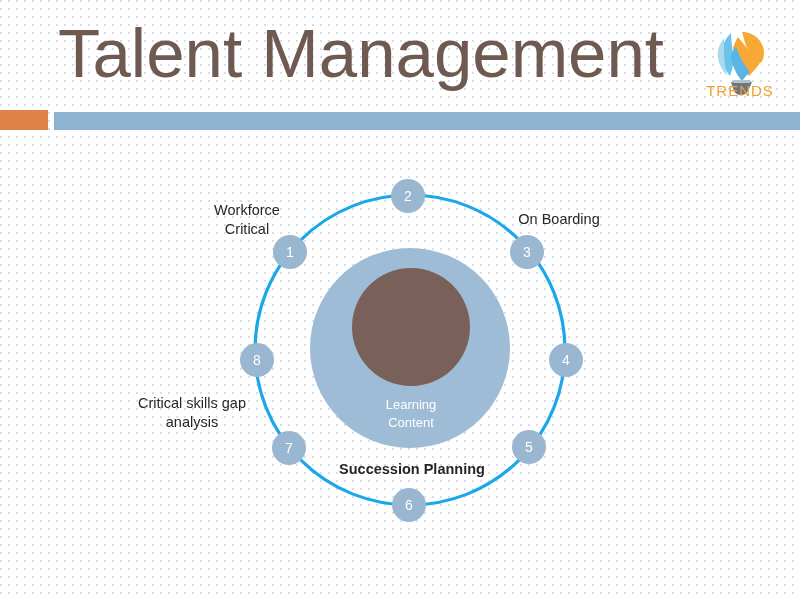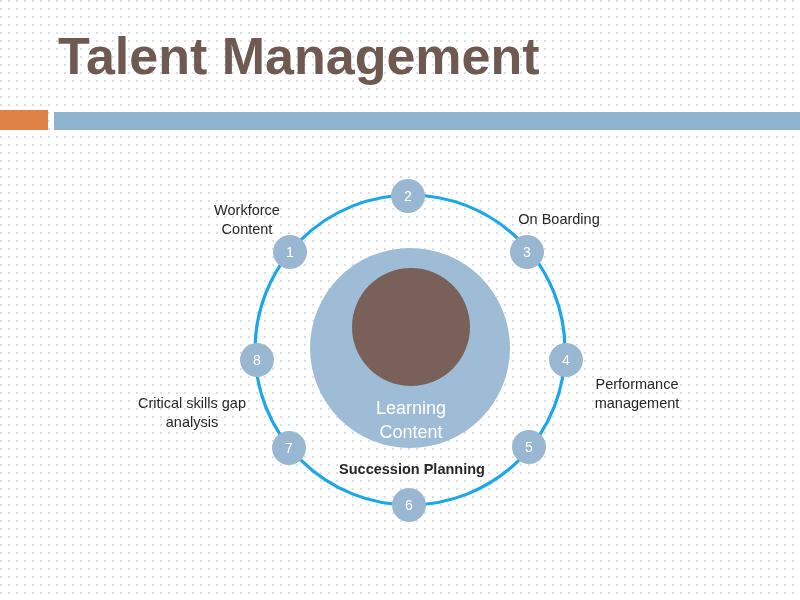--- a/index.html
+++ b/index.html
@@ -24,24 +24,24 @@
     background-image:
       radial-gradient(circle at 1px 1px, rgba(120,150,185,0.30) 1px, transparent 1.2px);
     background-size: 8px 8px;
     background-position: 0 0;
   }
 
   
   #title {
     position: absolute;
     left: 58px;
-    top: 28px;
-    font-size: 52px;
+    top: 16px;
+    font-size: 69px;
     line-height: 1.1;
-    font-weight: 700;
+    font-weight: 400;
     color: #6e5a51;
     letter-spacing: 0px;
     white-space: nowrap;
   }
 
   #logo {
     position: absolute;
     right: 18px;
     top: 24px;
     width: 84px;
@@ -110,34 +110,51 @@
     white-space: pre-line;
   }
   #core-text {
     font-size: 13px;
     line-height: 1.32;
     left: 330px;
     top: 294px;
     width: 162px;
   }
   #learning-text {
-    font-size: 18px;
+    font-size: 13px;
     line-height: 1.35;
     left: 330px;
     top: 396px;
     width: 162px;
   }
 </style>
 </head>
 <body>
 
 <div id="slide">
 
   <div id="title">Talent Management</div>
 
+  <div id="logo">
+    <svg width="84" height="78" viewBox="0 0 84 78">
+
+      <path d="M42 4 C56 4 67 15 67 29 C67 38 62 43 58 48 C55 52 54 55 54 58 L30 58 C30 55 29 52 26 48 C22 43 17 38 17 29 C17 15 28 4 42 4 Z" fill="#ffffff"></path>
+
+      <path d="M44 8 C57 8 66 18 66 29 C66 33 65 36 63 39 C56 34 50 27 47 19 C46 15 45 11 44 8 Z" fill="#f6a937"></path>
+      <path d="M40 13 C47 22 55 31 63 37 C60 43 55 47 51 52 C44 44 38 34 35 24 C36 20 38 16 40 13 Z" fill="#f6a937"></path>
+
+      <path d="M33 9 C27 15 23 23 23 31 C23 39 27 46 32 52 C35 45 36 37 35 29 C34 22 33 15 33 9 Z" fill="#6cc3ea"></path>
+      <path d="M26 14 C21 20 19 27 20 34 C21 41 25 47 29 52 C27 44 26 36 26 28 C26 23 26 18 26 14 Z" fill="#a9d8f0"></path>
+      <path d="M38 22 C41 32 46 41 52 48 C49 51 46 54 44 57 C38 50 34 41 33 32 C34 28 36 25 38 22 Z" fill="#5ab4e5"></path>
+
+      <path d="M33 58 L54 58 L50 67 C48 70 45 71 43 71 C40 71 38 70 36 67 Z" fill="#6b7680"></path>
+      <rect x="34" y="56" width="19" height="3" rx="1.4" fill="#b9c2c8"></rect>
+    </svg>
+    <div id="logo-text">TRENDS</div>
+  </div>
 
   <div id="bar-orange"></div>
   <div id="bar-blue"></div>
 
   <div id="diagram">
     <svg width="800" height="600" viewBox="0 0 800 600">
 
       <circle cx="410" cy="350" r="155" fill="none" stroke="#1ba7e8" stroke-width="3.2"></circle>
 
       <circle cx="410" cy="348" r="100" fill="#9ebcd6"></circle>
@@ -157,24 +174,22 @@
     <div class="node-num" style="left:273px; top:235px;">1</div>
     <div class="node-num" style="left:391px; top:179px;">2</div>
     <div class="node-num" style="left:510px; top:235px;">3</div>
     <div class="node-num" style="left:549px; top:343px;">4</div>
     <div class="node-num" style="left:512px; top:430px;">5</div>
     <div class="node-num" style="left:392px; top:488px;">6</div>
     <div class="node-num" style="left:272px; top:431px;">7</div>
     <div class="node-num" style="left:240px; top:343px;">8</div>
 
     <div class="label" style="left:186px; top:201px; width:122px;">Workforce
-Content</div>
+Critical</div>
     <div class="label" style="left:497px; top:210px; width:124px;text-align:center;">On Boarding</div>
-    <div class="label" style="left:573px; top:375px; width:128px;">Performance
-management</div>
     <div class="label" style="left:330px; top:460px; width:164px;font-weight:bold;">Succession Planning</div>
     <div class="label" style="left:124px; top:394px; width:136px;">Critical skills gap
 analysis</div>
 
     <div class="center-text" id="learning-text">Learning
 Content</div>
   </div>
 
 </div>
 

